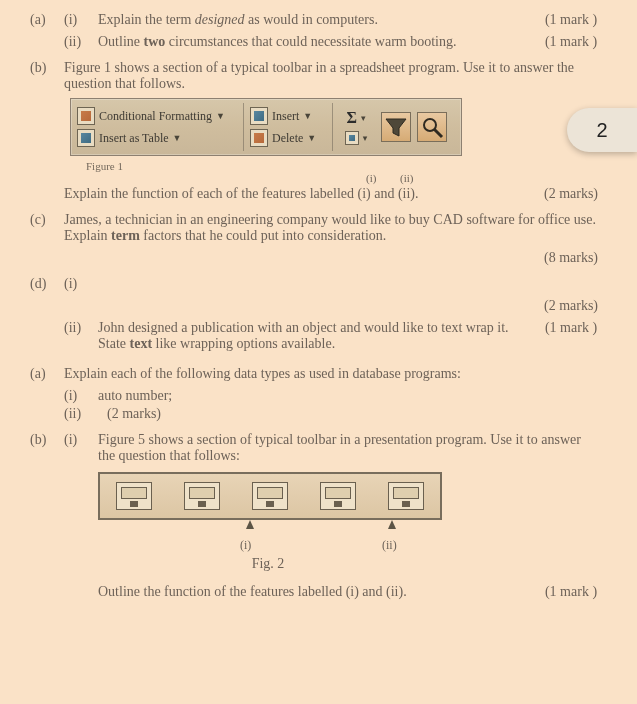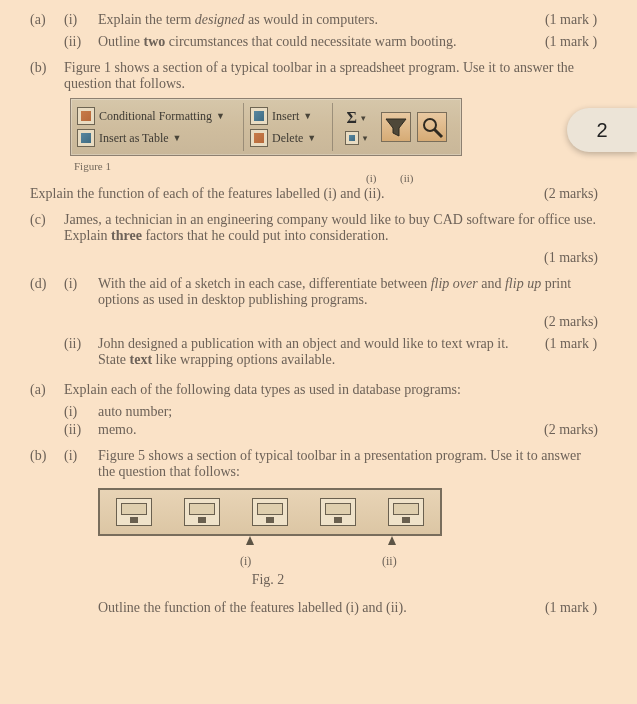--- a/index.html
+++ b/index.html
@@ -11,21 +11,21 @@
     color:#6d6258;
     position:relative;
     overflow:hidden;
   }
   .page{padding:12px 30px 20px 30px}
   .row{display:flex;align-items:flex-start;margin-bottom:6px}
   .col-a{width:34px;flex:0 0 34px}
   .col-b{width:34px;flex:0 0 34px}
   .col-text{flex:1;padding-right:6px}
   .col-marks{width:72px;flex:0 0 72px;text-align:center;white-space:nowrap}
-  .indent-b{}
+  .indent-b{margin-left:34px}
   em{font-style:italic}
   b{font-weight:bold}
   .fig1-wrap{margin:6px 0 2px 40px}
   .fig1{
     width:390px;height:56px;
     background:linear-gradient(180deg,#d6c7aa,#cfbd9e 50%,#c9b799);
     border:1px solid #8d8071;
     box-shadow:inset 0 0 0 1px rgba(255,255,255,.25);
     display:flex;
     font-size:12px;
@@ -40,21 +40,21 @@
   }
   .ico:after{content:"";position:absolute;inset:3px;background:linear-gradient(135deg,#c77b49,#b7693a);}
   .ico2:after{background:linear-gradient(135deg,#5887a0,#3f6b82)}
   .sigma{font-weight:bold;font-size:16px;color:#2c2c2c}
   .bigico{
     width:28px;height:28px;display:inline-block;position:relative;
     background:linear-gradient(180deg,#e9c9a1,#d6ab75);
     border:1px solid #7a6e5a;
   }
   .bigico svg{position:absolute;inset:0}
-  .fig1-caption{font-size:11px;color:#756a5d;margin:4px 0 0 44px}
+  .fig1-caption{font-size:11px;color:#756a5d;margin:4px 0 0 56px}
   .fig1-markers{margin-left:40px;width:390px;position:relative;height:14px;font-size:11px;color:#6d6359}
   .fig1-markers .m1{position:absolute;left:296px;top:0}
   .fig1-markers .m2{position:absolute;left:330px;top:0}
   .caption-center{text-align:center;margin:2px 0 12px 0}
   .fig2{
     margin:8px 0 2px 0;
     width:340px;height:44px;
     border:2px solid #786d5c;
     background:linear-gradient(180deg,#e8d4b6,#dcc6a4);
     display:flex;align-items:center;justify-content:space-around;
@@ -179,34 +179,31 @@
   </div>
 
   <div class="row indent-b tight">
     <div class="col-text">Explain the function of each of the features labelled (i) and (ii).</div>
     <div class="col-marks">(2 marks)</div>
   </div>
 
   <div class="row mt10">
     <div class="col-a">(c)</div>
     <div class="col-text">
-      <span>James, a technician in an engineering company would like to buy CAD software for office use.  Explain </span><b>three</b><span> factors that he could put into consideration.</span>
+      <span>James, a technician in an engineering company would like to buy CAD software for office use.  Explain </span><b>term</b><span> factors that he could put into consideration.</span>
     </div>
   </div>
   <div class="row tight">
     <div class="col-text"></div>
-    <div class="col-marks">(1 marks)</div>
+    <div class="col-marks">(8 marks)</div>
   </div>
 
   <div class="row mt10">
     <div class="col-a">(d)</div>
     <div class="col-b">(i)</div>
-    <div class="col-text">
-      <span>With the aid of a sketch in each case, differentiate between </span><em>flip over</em><span> and </span><em>flip up</em><span> print options as used in desktop publishing programs.</span>
-    </div>
   </div>
   <div class="row tight">
     <div class="col-text"></div>
     <div class="col-marks">(2 marks)</div>
   </div>
 
   <div class="row mt6">
     <div class="col-a"></div>
     <div class="col-b">(ii)</div>
     <div class="col-text">
@@ -220,21 +217,20 @@
     <div class="col-text">Explain each of the following data types as used in database programs:</div>
   </div>
   <div class="row tight mt6">
     <div class="col-a"></div>
     <div class="col-b">(i)</div>
     <div class="col-text">auto number;</div>
   </div>
   <div class="row tight">
     <div class="col-a"></div>
     <div class="col-b">(ii)</div>
-    <div class="col-text">memo.</div>
     <div class="col-marks">(2 marks)</div>
   </div>
 
   <div class="row mt10">
     <div class="col-a">(b)</div>
     <div class="col-b">(i)</div>
     <div class="col-text">Figure 5 shows a section of typical toolbar in a presentation program.  Use it to answer the question that follows:</div>
   </div>
 
   <div style="margin-left:68px">

